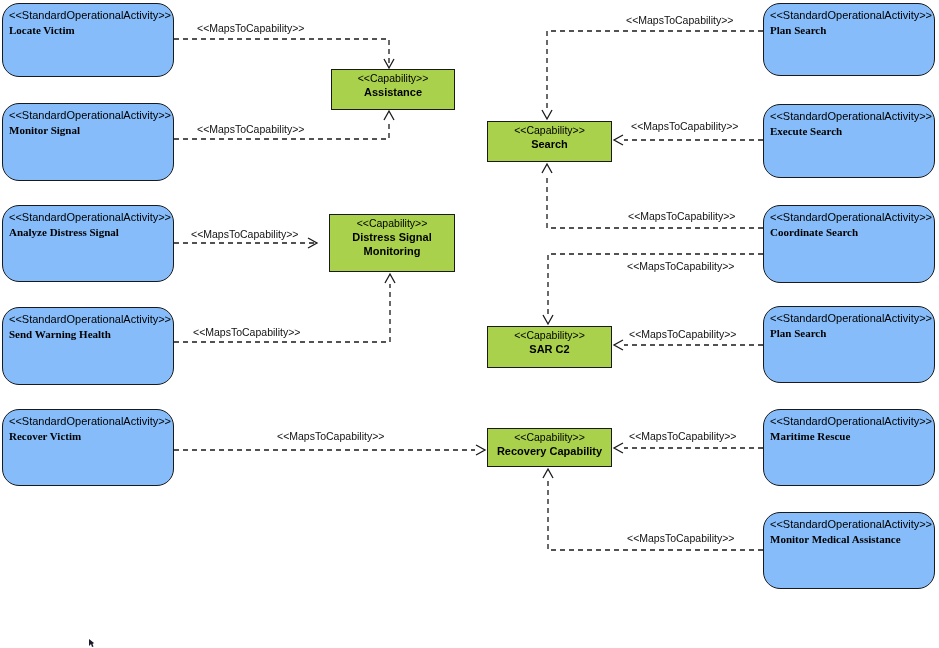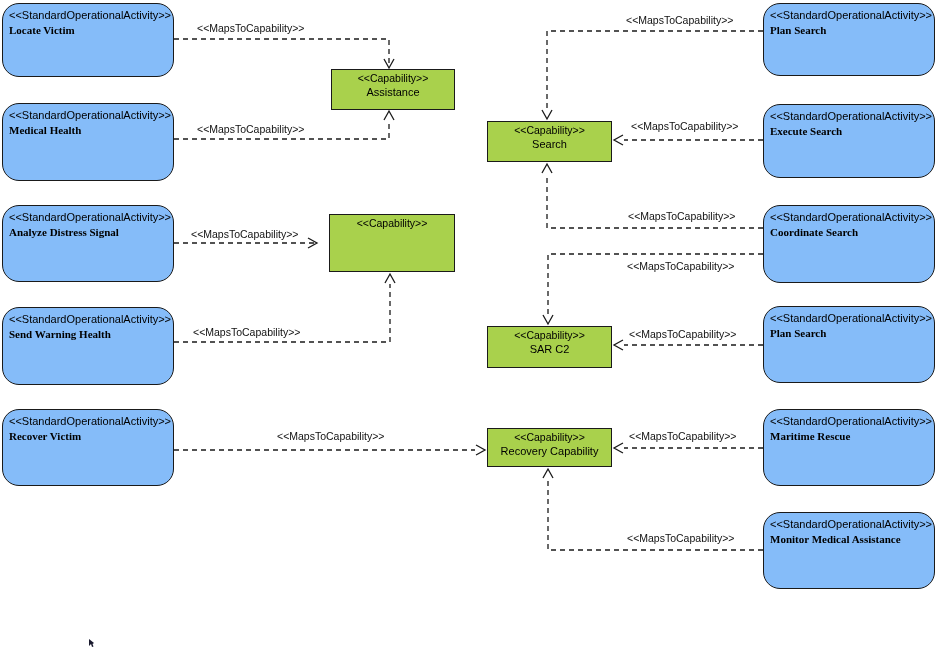--- a/index.html
+++ b/index.html
@@ -8,21 +8,21 @@
   #canvas{position:absolute;left:0;top:0;width:939px;height:648px;background:#fff;}
 
   
   .node{position:absolute;box-sizing:border-box;border:1.5px solid #1a1a1a;}
   .activity{background:var(--activity-fill,#85BCF9);border-radius:17px;padding:5px 6px 0 6px;}
   .activity .stereo{font-size:11px;line-height:13px;white-space:nowrap;}
   .activity .node-name{font-size:11px;font-weight:bold;line-height:14px;margin-top:1px;white-space:nowrap;font-family:Liberation Serif, serif;}
   .capability{background:var(--capability-fill,#A9D14C);display:flex;flex-direction:row;}
   .cap-main{flex:1;display:flex;flex-direction:column;justify-content:flex-start;padding-top:2px;}
   .capability .stereo{font-size:10.5px;line-height:13px;text-align:center;}
-  .capability .cap-name{font-size:11px;font-weight:normal;line-height:14px;text-align:center;padding:0 8px;}
+  .capability .cap-name{font-size:11px;font-weight:bold;line-height:14px;text-align:center;padding:0 8px;}
   .cap-compartment{border-top:1.2px solid #1a1a1a;}
 
   
   .map-label{position:absolute;font-size:10.5px;line-height:12px;white-space:nowrap;color:#111;}
 
   
   svg.wires{position:absolute;left:0;top:0;}
   .wire{fill:none;stroke:#1a1a1a;stroke-width:1.3;stroke-dasharray:5 4;}
   .head{fill:none;stroke:#1a1a1a;stroke-width:1.3;}
 </style>
@@ -82,21 +82,21 @@
     </g>
     <polygon points="89,639 89,646 91,644 92,647 93.5,646.5 92.5,644 94,643" fill="#1a1a2e"></polygon>
   </svg>
 
   <div class="node activity" style="left:2px;top:3px;width:172px;height:74px;">
     <div class="stereo">&lt;&lt;StandardOperationalActivity&gt;&gt;</div>
     <div class="node-name">Locate Victim</div>
   </div>
   <div class="node activity" style="left:2px;top:103px;width:172px;height:78px;">
     <div class="stereo">&lt;&lt;StandardOperationalActivity&gt;&gt;</div>
-    <div class="node-name">Medical Health</div>
+    <div class="node-name">Monitor Signal</div>
   </div>
   <div class="node activity" style="left:2px;top:205px;width:172px;height:77px;">
     <div class="stereo">&lt;&lt;StandardOperationalActivity&gt;&gt;</div>
     <div class="node-name">Analyze Distress Signal</div>
   </div>
   <div class="node activity" style="left:2px;top:307px;width:172px;height:78px;">
     <div class="stereo">&lt;&lt;StandardOperationalActivity&gt;&gt;</div>
     <div class="node-name">Send Warning Health</div>
   </div>
   <div class="node activity" style="left:2px;top:409px;width:172px;height:77px;">
@@ -131,20 +131,21 @@
   <div class="node capability" style="left:331px;top:69px;width:124px;height:41px;">
     <div class="cap-main">
       <div class="stereo">&lt;&lt;Capability&gt;&gt;</div>
       <div class="cap-name">Assistance</div>
     </div>
     <div class="cap-compartment" style="height:9px;"></div>
   </div>
   <div class="node capability" style="left:329px;top:214px;width:126px;height:58px;">
     <div class="cap-main">
       <div class="stereo">&lt;&lt;Capability&gt;&gt;</div>
+      <div class="cap-name">Distress Signal Monitoring</div>
     </div>
     <div class="cap-compartment" style="height:13px;"></div>
   </div>
   <div class="node capability" style="left:487px;top:121px;width:125px;height:41px;">
     <div class="cap-main">
       <div class="stereo">&lt;&lt;Capability&gt;&gt;</div>
       <div class="cap-name">Search</div>
     </div>
     <div class="cap-compartment" style="height:10px;"></div>
   </div>

